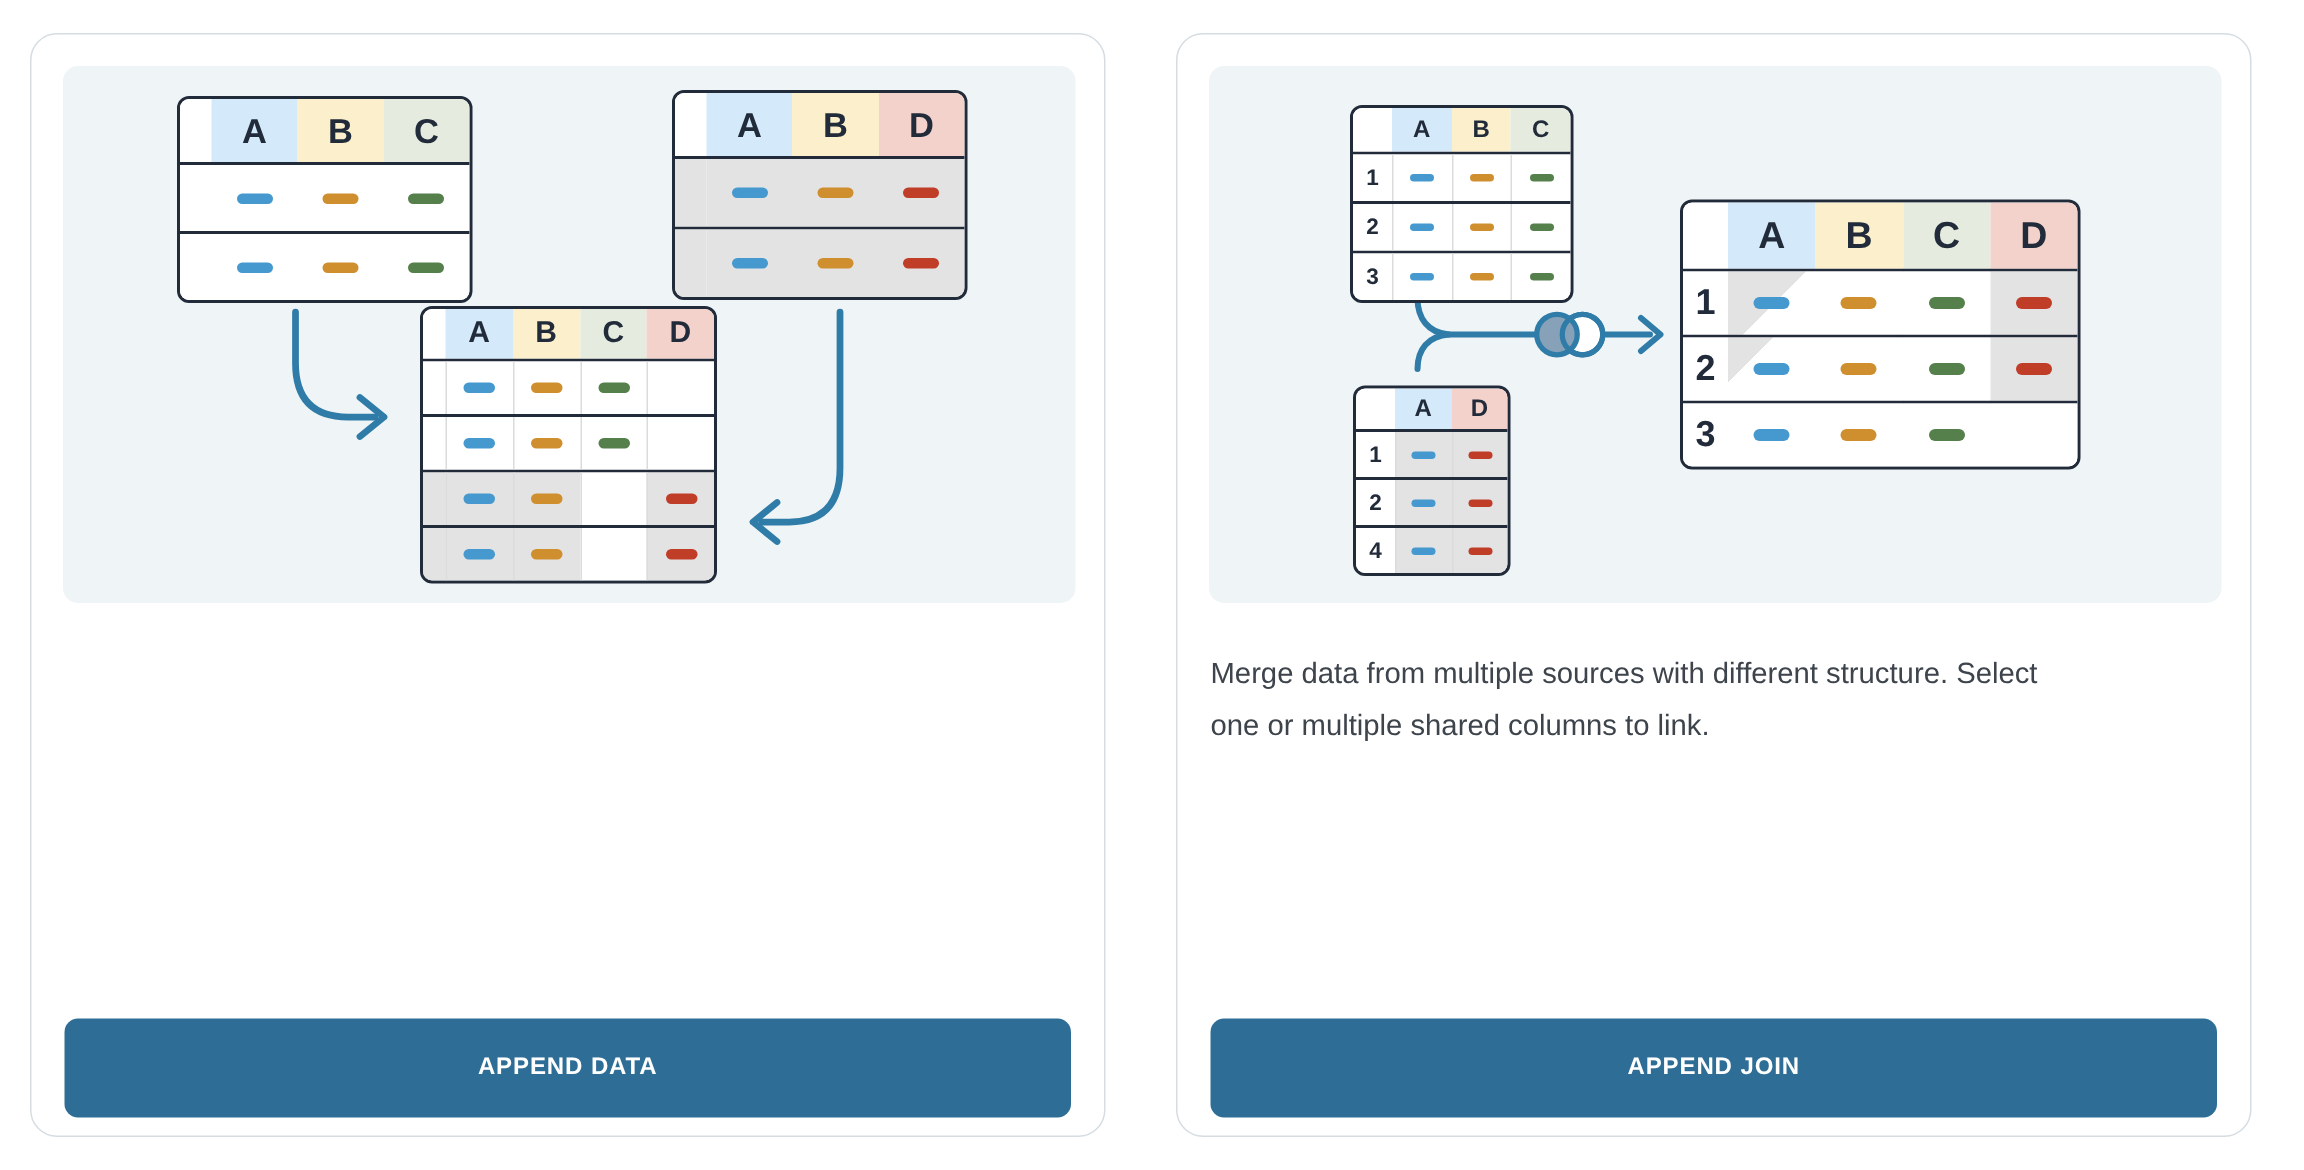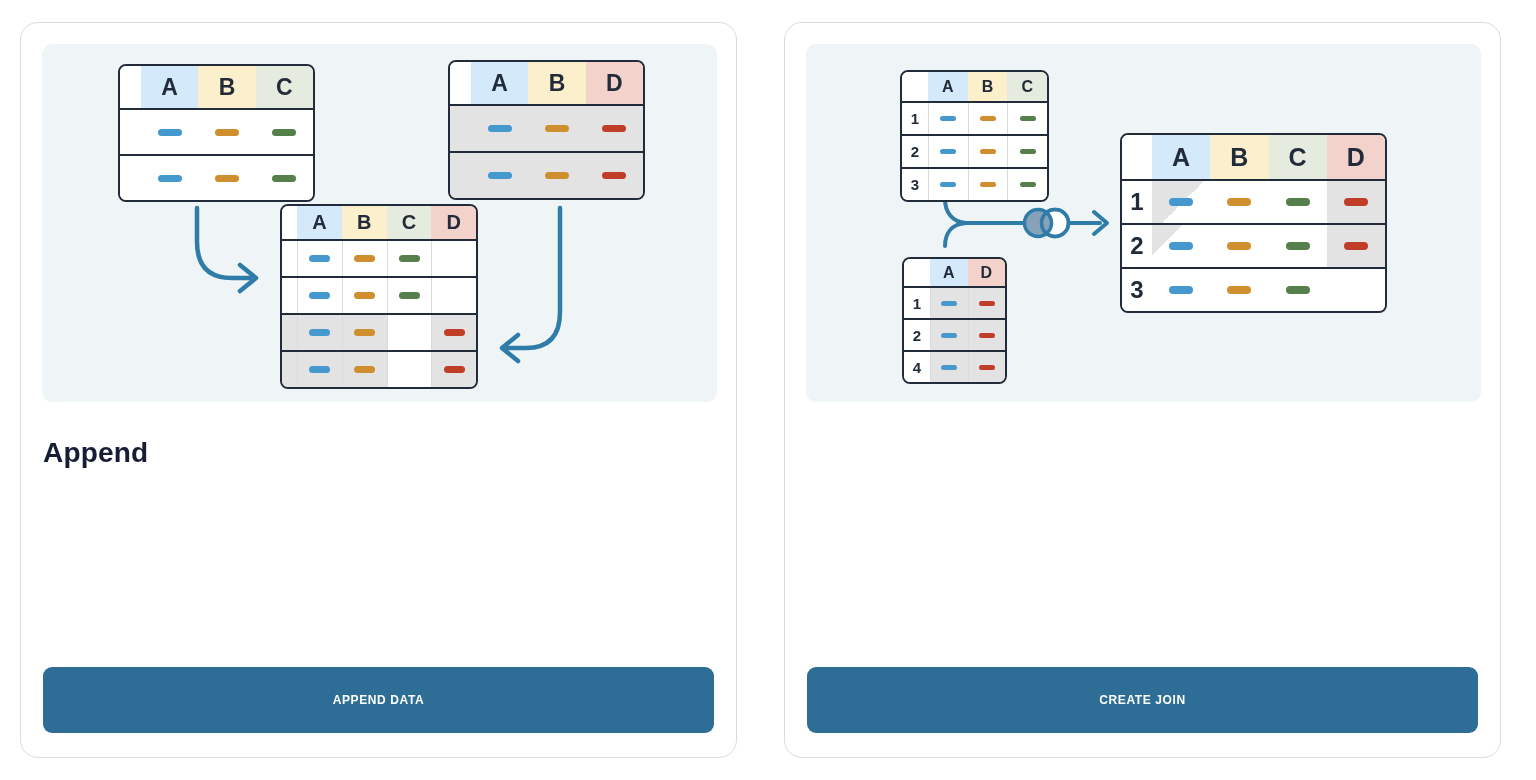--- a/index.html
+++ b/index.html
@@ -7,23 +7,23 @@
   .wrap{display:flex;gap:47px;padding:22px 0 0 20px;}
   .card{width:717px;height:736px;box-sizing:border-box;background:#fff;
     border:1.5px solid var(--card-border);border-radius:18px;display:flex;flex-direction:column;}
   .panel{position:relative;margin:21px 20px 0 21px;width:675px;height:358px;
     background:var(--panel-bg);border-radius:10px;}
   .panel svg{position:absolute;left:0;top:0;}
   .card h2{margin:36px 22px 0;font-size:28px;line-height:30px;font-weight:700;
     color:var(--title-color);letter-spacing:.2px;}
   .card p{margin:30px 22px 0;max-width:585px;font-size:19.5px;line-height:35px;
     color:var(--body-color);}
-  .cta{margin:auto 22px 24px;height:66px;border:none;border-radius:9px;cursor:pointer;
+  .cta{margin:auto 22px 12px;height:66px;border:none;border-radius:9px;cursor:pointer;
     background:var(--button-bg);color:var(--button-text);font-family:inherit;
-    font-size:12px;font-weight:700;letter-spacing:.6px;}
+    font-size:16px;font-weight:700;letter-spacing:.6px;}
   
   .mini-table{position:absolute;background:#fff;border:2px solid var(--table-border);
     border-radius:8px;overflow:hidden;box-sizing:border-box;}
   .mt-head,.mt-row{display:flex;}
   .mt-row{border-top:2px solid var(--table-border);}
   .mt-stub{flex:none;display:flex;align-items:center;justify-content:center;
     font-weight:600;color:var(--table-border);background:#fff;}
   .mt-colhead,.mt-cell{flex:1;display:flex;align-items:center;justify-content:center;background:#fff;}
   .mt-colhead{font-weight:600;color:var(--table-border);}
   .dash{border-radius:5px;}
@@ -168,21 +168,20 @@
             <div class="mt-cell" style="background: rgb(227, 227, 228);">
               <div class="dash" style="width: 21px; height: 7px; background: rgb(207, 143, 46);"></div>
             </div>
             <div class="mt-cell" style="background: rgb(255, 255, 255);"></div>
             <div class="mt-cell" style="background: rgb(227, 227, 228);">
               <div class="dash" style="width: 21px; height: 7px; background: rgb(192, 61, 39);"></div>
             </div>
           </div>
         </div>
       </div>
-    <h2>Append</h2>
     <button class="cta">APPEND DATA</button>
   </section>
 
   <section class="card">
     <div class="panel" id="join-illu">
       <svg width="675" height="358" viewBox="0 0 675 358">
         <g>
           <path class="flow-thin" d="M139,155 C139,168 146,178 160,179 L218,179"></path>
           <path class="flow-thin" d="M139,202 C139,189 146,180 160,179"></path>
         </g>
@@ -320,16 +319,17 @@
             <div class="mt-cell" style="background: rgb(255, 255, 255);">
               <div class="dash" style="width: 24px; height: 8px; background: rgb(207, 143, 46);"></div>
             </div>
             <div class="mt-cell" style="background: rgb(255, 255, 255);">
               <div class="dash" style="width: 24px; height: 8px; background: rgb(85, 128, 76);"></div>
             </div>
             <div class="mt-cell" style="background: rgb(255, 255, 255);"></div>
           </div>
         </div>
       </div>
-    <button class="cta">CREATE JOIN</button>
+    <p>Merge data from multiple sources with different structure. Select one or multiple shared columns to link.</p>
+    <button class="cta">APPEND JOIN</button>
   </section>
 
 </main>
 
 </body></html>

